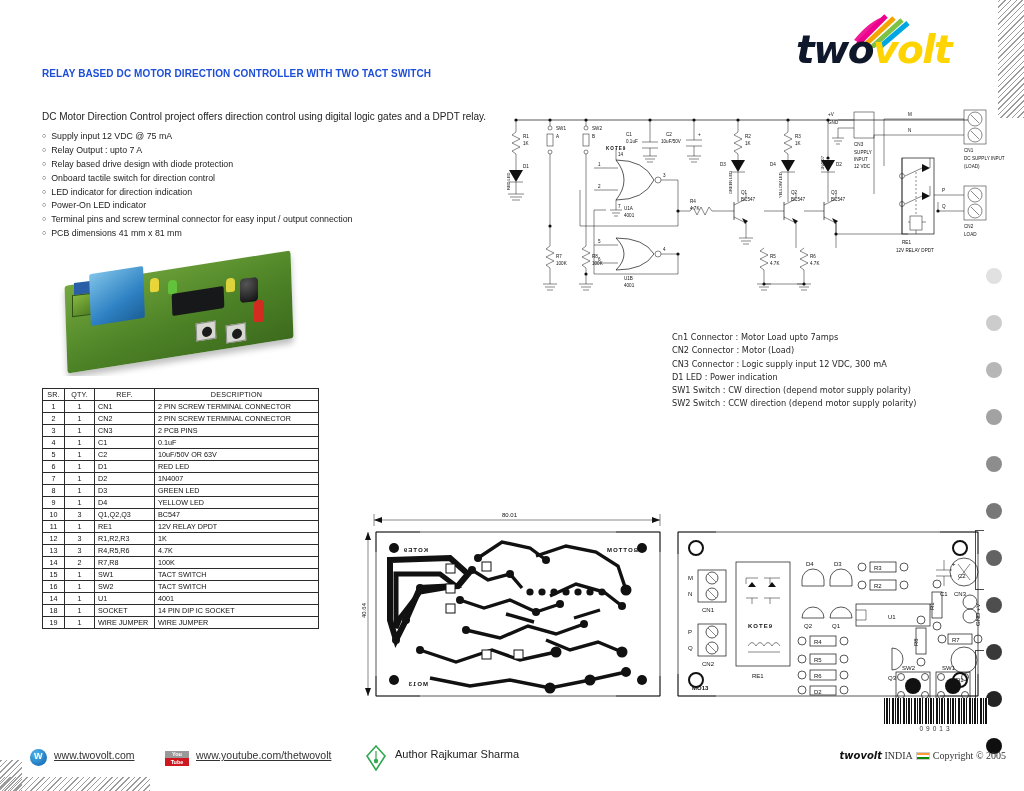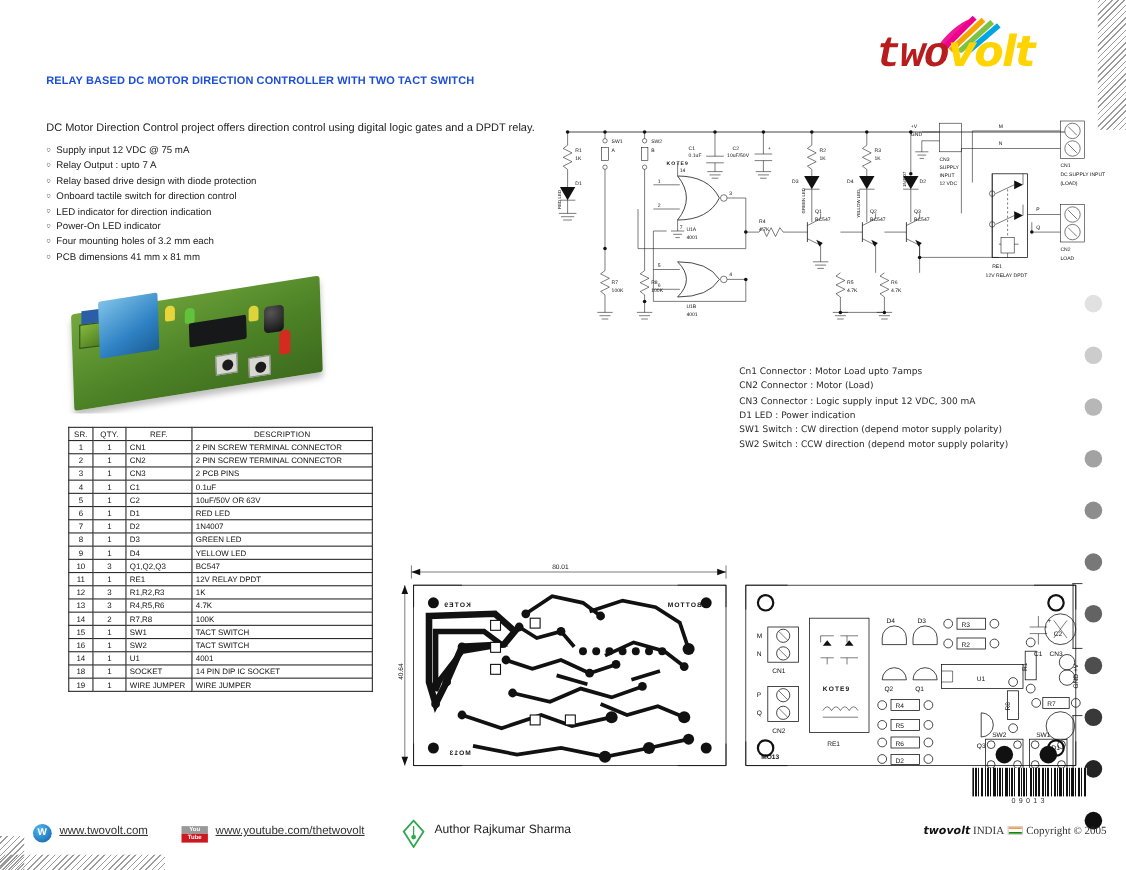--- a/index.html
+++ b/index.html
@@ -41,21 +41,21 @@
 
   
   #logo { position:absolute; right:38px; top:16px; width:190px; height:56px; }
   #logo .swoosh { position:absolute; right:72px; top:-2px; width:62px; height:34px; }
   #logo .word {
     position:absolute; left:0; bottom:0;
     font-size:39px; font-weight:bold; font-style:italic;
     letter-spacing:-1.5px; white-space:nowrap;
     font-family:"DejaVu Sans", sans-serif;
   }
-  #logo .two  { color:#b91c1c;font-family:Liberation Mono, monospace; }
+  #logo .two  { color:#0f172a; }
   #logo .volt { color:#ffd400; }
 
   
   #title {
     position:absolute; left:42px; top:68px;
     font-size:10px; font-weight:bold; color:#1d4ed8;
     letter-spacing:.1px; white-space:nowrap;text-align:right;
   }
 
   
@@ -123,21 +123,20 @@
   #photo .blu{
     position:absolute; left:30px; top:44px; width:16px; height:12px;
     background:#2a5fa8; transform:skewY(-7deg);
   }
 
   
   #bom {
     position:absolute; left:42px; top:388px;
     border-collapse:collapse; font-size:7.2px; color:#111;
     background:#fff;
-    margin-left:20px;
   }
   #bom th, #bom td{
     border:1px solid #2b2b2b; padding:1px 3px; line-height:1.25;
     font-weight:normal; white-space:nowrap;
   }
   #bom th{ text-align:center; font-size:7.2px; letter-spacing:.2px;}
   #bom td.c{ text-align:center;}
   #bom col.sr{ width:22px;} #bom col.qty{ width:30px;}
   #bom col.ref{ width:60px;} #bom col.desc{ width:164px;}
 
@@ -232,21 +231,21 @@
 
 <div id="intro">DC Motor Direction Control project offers direction control using digital logic gates and a DPDT relay.</div>
 
 <div id="features">
     <div>Supply input 12 VDC @ 75 mA</div>
     <div>Relay Output : upto 7 A</div>
     <div>Relay based drive design with diode protection</div>
     <div>Onboard tactile switch for direction control</div>
     <div>LED indicator for direction indication</div>
     <div>Power-On LED indicator</div>
-    <div>Four mounting holes of 3.2 mm each</div>
+    <div>Terminal pins and screw terminal connector for easy input / output connection</div>
     <div>PCB dimensions 41 mm x 81 mm</div>
   </div>
 
 <div id="photo">
   <div class="board"></div>
   <div class="term"></div>
   <div class="blu"></div>
   <div class="relay"></div>
   <div class="led y"></div>
   <div class="led g"></div>

